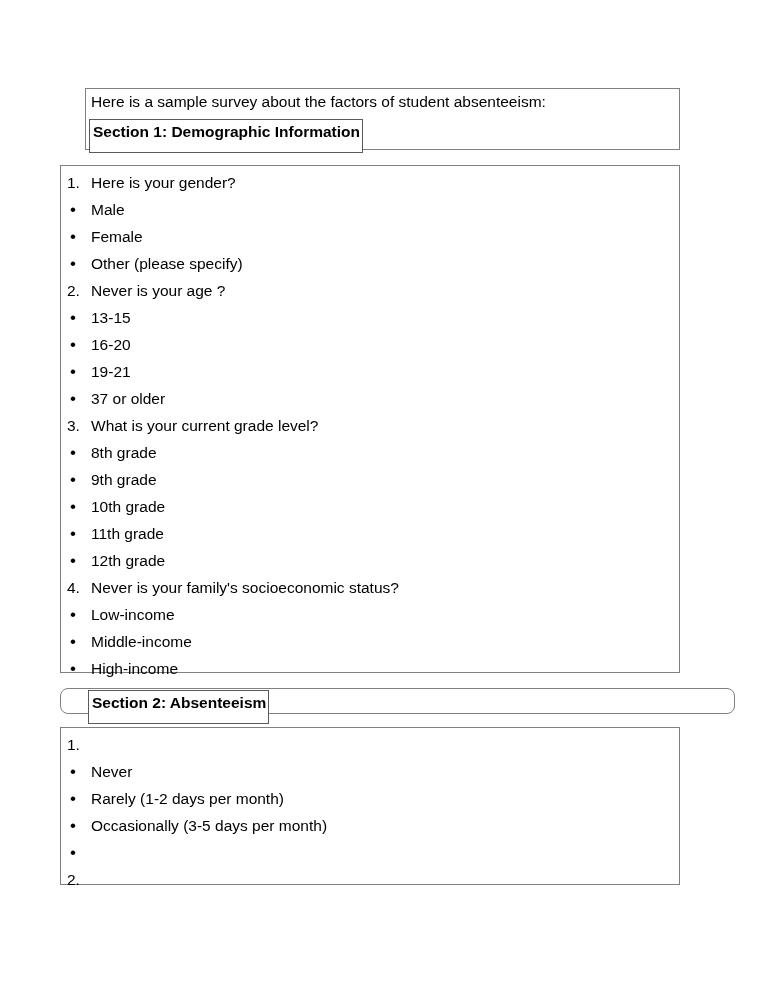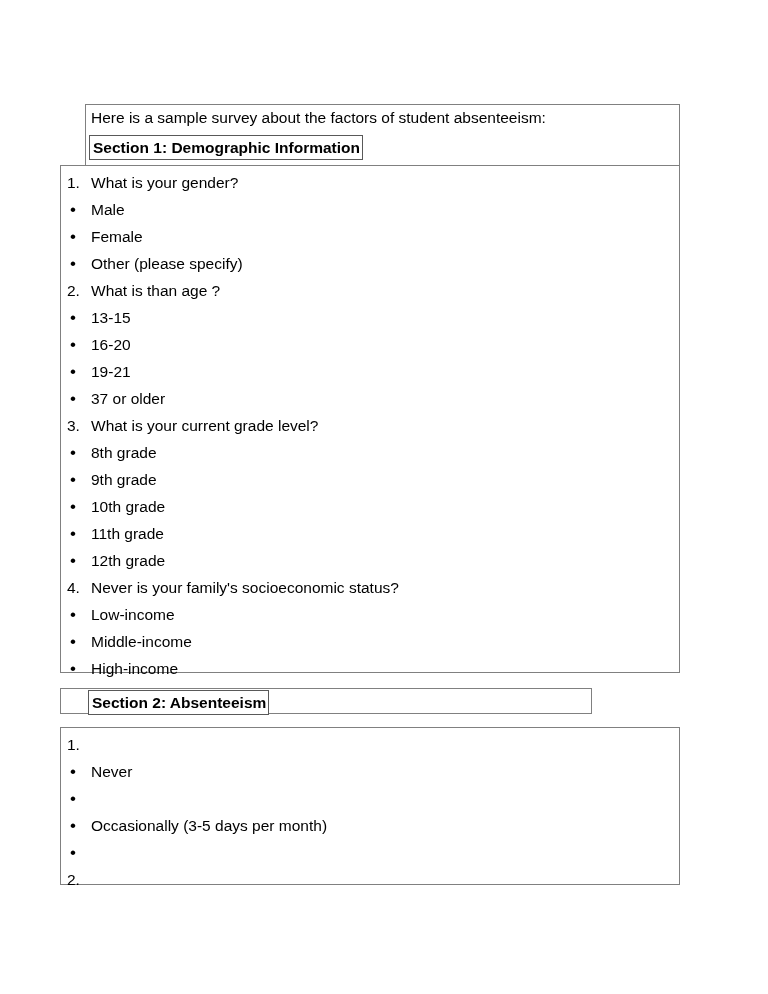--- a/index.html
+++ b/index.html
@@ -31,39 +31,40 @@
   .doc-table {
     position: absolute;
     box-sizing: border-box;
     border: 1px solid #808080;
     background: #ffffff;
   }
 
   
   .table-intro {
     left: 85px;
-    top: 104px;
+    top: 88px;
     width: 595px;
     height: 62px;
   }
 
   
   .table-sec1 {
     left: 60px;
     top: 165px;
     width: 620px;
     height: 508px;
   }
 
   
   .table-sec2head {
     left: 60px;
     top: 688px;
-    width: 532px;
+    width: 675px;
     height: 26px;
+    border-radius: 8px;
   }
 
   
   .table-sec2 {
     left: 60px;
     top: 727px;
     width: 620px;
     height: 158px;
   }
 
@@ -77,21 +78,21 @@
   }
 
   
   .boxed-heading {
     position: absolute;
     box-sizing: border-box;
     border: 1px solid #595959;
     font-weight: bold;
     font-size: 15.5px;
     line-height: 21px;
-    padding: 1px 2px 1px 3px;
+    padding: 1px 2px 10px 3px;
     white-space: nowrap;
     background: #ffffff;
   }
   .heading-s1 {
     left: 3px;
     top: 30px;
   }
   .heading-s2 {
     left: 27px;
     top: 1px;
@@ -142,37 +143,37 @@
 
   <div class="doc-table table-intro">
     <div class="intro-line">Here is a sample survey about the factors of student absenteeism:</div>
     <div class="boxed-heading heading-s1">Section 1: Demographic Information</div>
   </div>
 
   <div class="doc-table table-sec1">
     <div class="qlist sec1-rows" id="sec1-rows">
         <div class="row">
           <span class="marker">1.</span>
-          <span class="text">What is your gender?</span>
+          <span class="text">Here is your gender?</span>
         </div>
         <div class="row">
           <span class="marker bullet">•</span>
           <span class="text">Male</span>
         </div>
         <div class="row">
           <span class="marker bullet">•</span>
           <span class="text">Female</span>
         </div>
         <div class="row">
           <span class="marker bullet">•</span>
           <span class="text">Other (please specify)</span>
         </div>
         <div class="row">
           <span class="marker">2.</span>
-          <span class="text">What is than age ?</span>
+          <span class="text">Never is your age ?</span>
         </div>
         <div class="row">
           <span class="marker bullet">•</span>
           <span class="text">13-15</span>
         </div>
         <div class="row">
           <span class="marker bullet">•</span>
           <span class="text">16-20</span>
         </div>
         <div class="row">
@@ -234,20 +235,21 @@
     <div class="qlist sec2-rows" id="sec2-rows">
         <div class="row">
           <span class="marker">1.</span>
         </div>
         <div class="row">
           <span class="marker bullet">•</span>
           <span class="text">Never</span>
         </div>
         <div class="row">
           <span class="marker bullet">•</span>
+          <span class="text">Rarely (1-2 days per month)</span>
         </div>
         <div class="row">
           <span class="marker bullet">•</span>
           <span class="text">Occasionally (3-5 days per month)</span>
         </div>
         <div class="row">
           <span class="marker bullet">•</span>
         </div>
         <div class="row">
           <span class="marker">2.</span>

